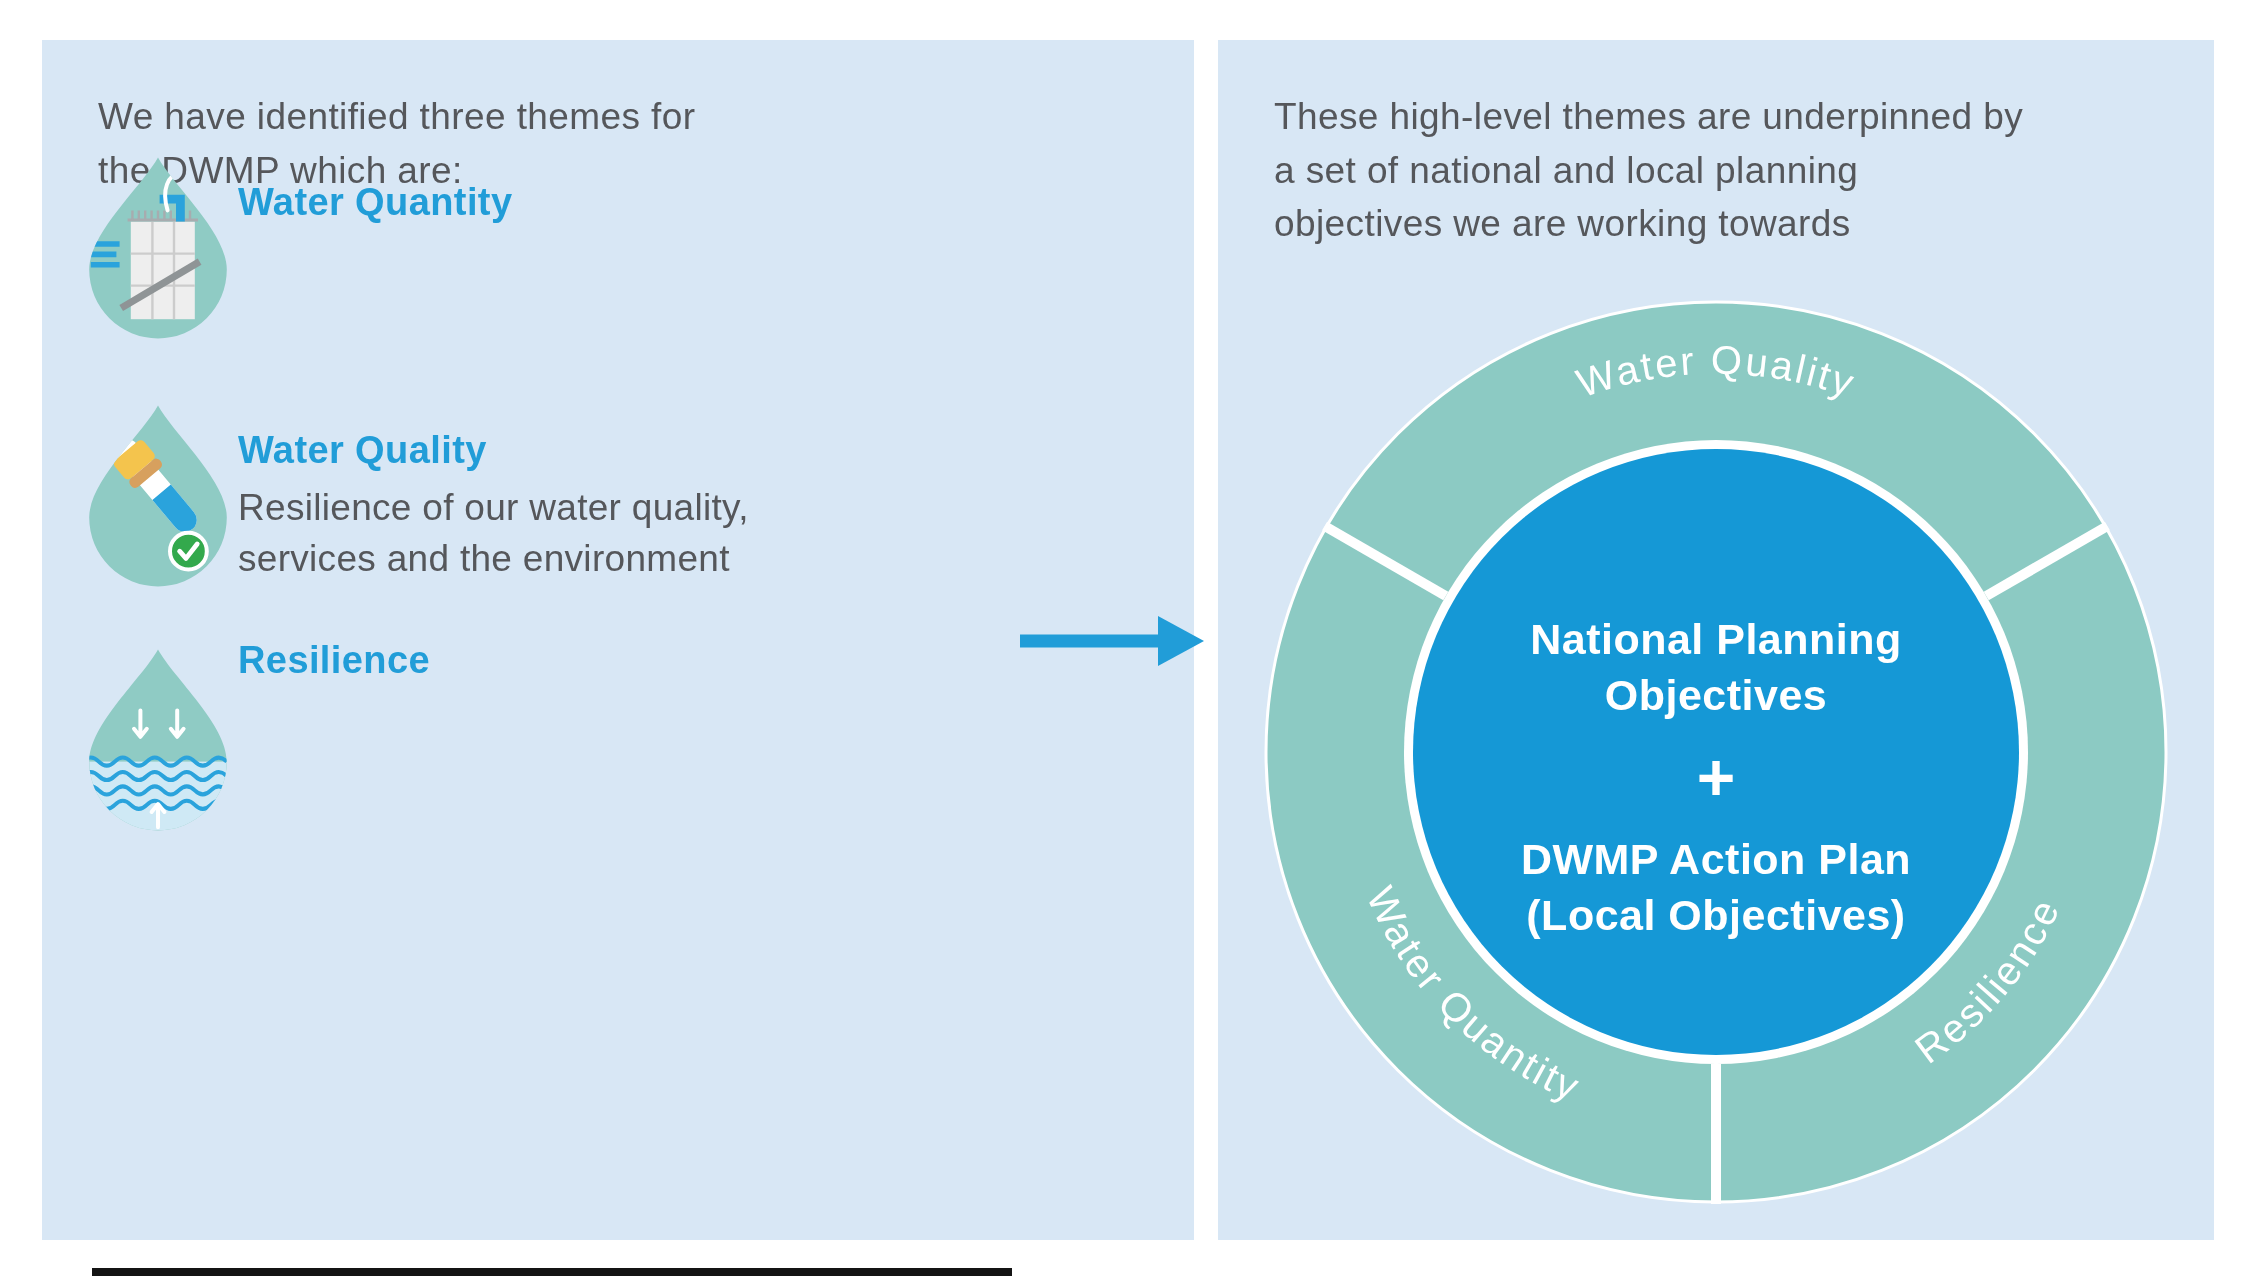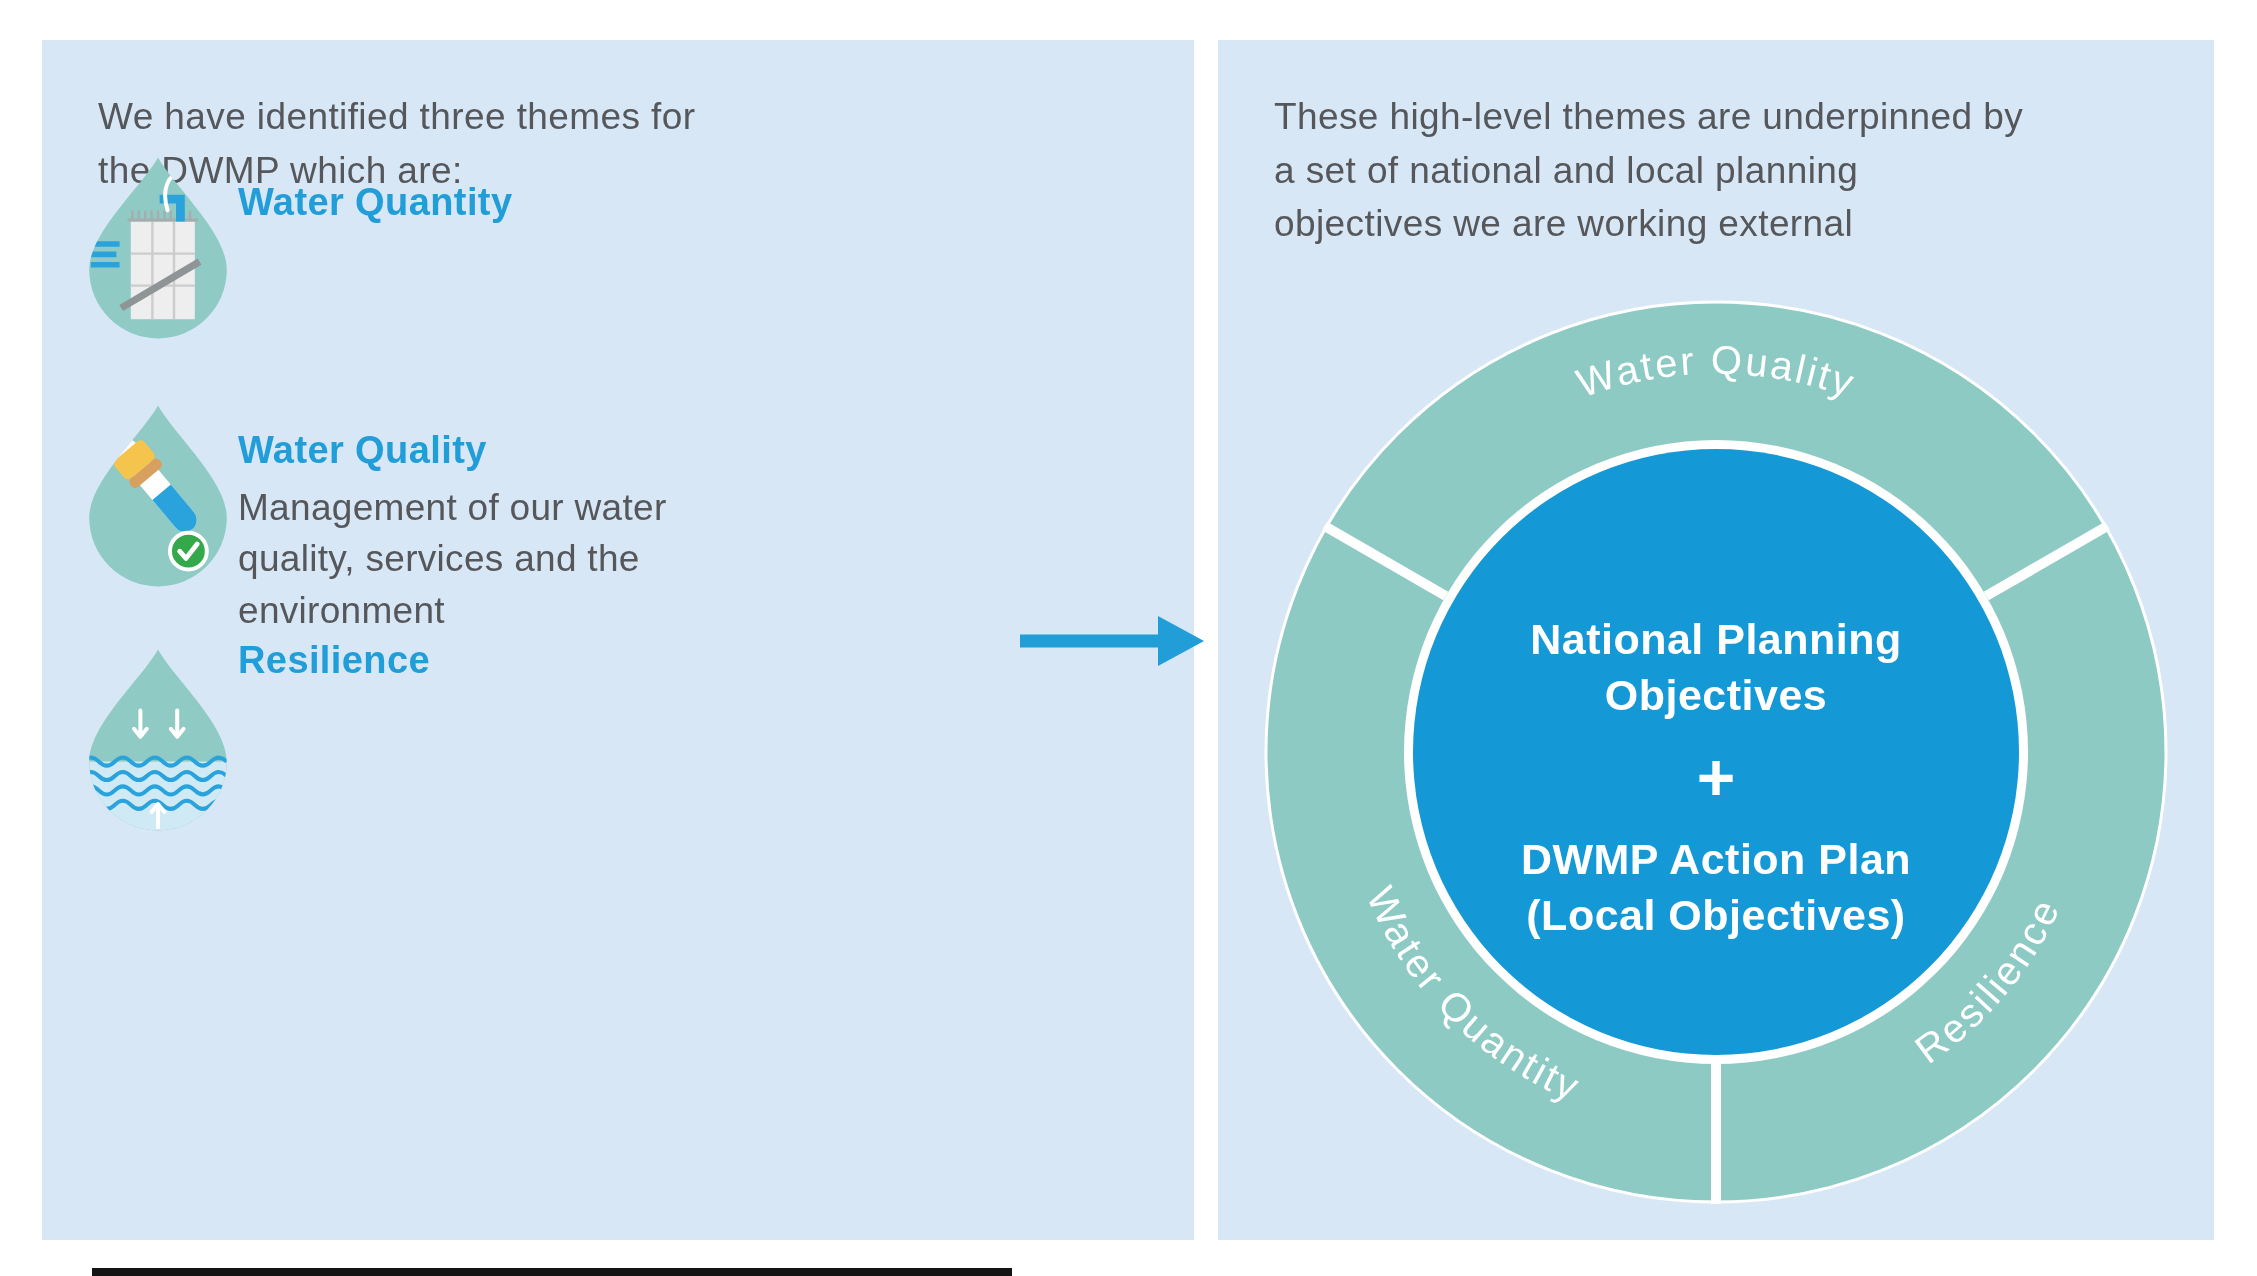--- a/index.html
+++ b/index.html
@@ -120,21 +120,21 @@
         </g>
         <g>
           <circle cx="138" cy="194" r="23" fill="#33a94c" stroke="#ffffff" stroke-width="5"></circle>
           <path d="M127,194 L135,203 L149,185" stroke="#ffffff" stroke-width="6" fill="none" stroke-linecap="round" stroke-linejoin="round"></path>
         </g>
       </g>
     </svg>
 
     <div class="theme-text text-2">
       <div class="theme-title">Water Quality</div>
-      <div class="theme-desc desc-12">Management of our water quality, services and the environment</div>
+      <div class="theme-desc desc-12">Resilience of our water quality, services and the environment</div>
     </div>
 
     <svg class="theme-icon icon-3" viewBox="0 0 200 240">
       <defs>
           <clipPath id="dc3">
             <path d="M100,12 C120,48 186,106 186,152 A86,86 0 1 1 14,152 C14,106 80,48 100,12 Z"></path>
           </clipPath>
         </defs>
       <path d="M100,12 C120,48 186,106 186,152 A86,86 0 1 1 14,152 C14,106 80,48 100,12 Z" fill="#8fcbc4"></path>
       <g clip-path="url(#dc3)">
@@ -165,21 +165,21 @@
   </div>
 
   <div class="arrow-wrap">
     <svg width="200" height="70" viewBox="0 0 200 70">
       <line x1="8" y1="35" x2="150" y2="35" stroke="#219dd8" stroke-width="13"></line>
       <polygon points="146,10 192,35 146,60" fill="#219dd8"></polygon>
     </svg>
   </div>
 
   <div class="panel panel-right">
-    <div class="intro">These high-level themes are underpinned by a set of national and local planning objectives we are working external</div>
+    <div class="intro">These high-level themes are underpinned by a set of national and local planning objectives we are working towards</div>
 
     <svg class="ring-svg" viewBox="0 0 920 920">
       <circle cx="460" cy="460" r="450" fill="#8ccac3" stroke="#ffffff" stroke-width="3"></circle>
       <g stroke="#ffffff" stroke-width="10">
         <line x1="189.8" y1="304" x2="68.6" y2="234"></line>
         <line x1="730.2" y1="304" x2="851.4" y2="234"></line>
         <line x1="460" y1="772" x2="460" y2="912"></line>
       </g>
       <circle cx="460" cy="460" r="312" fill="#ffffff"></circle>
       <circle cx="460" cy="460" r="303" fill="#1598d6"></circle>

